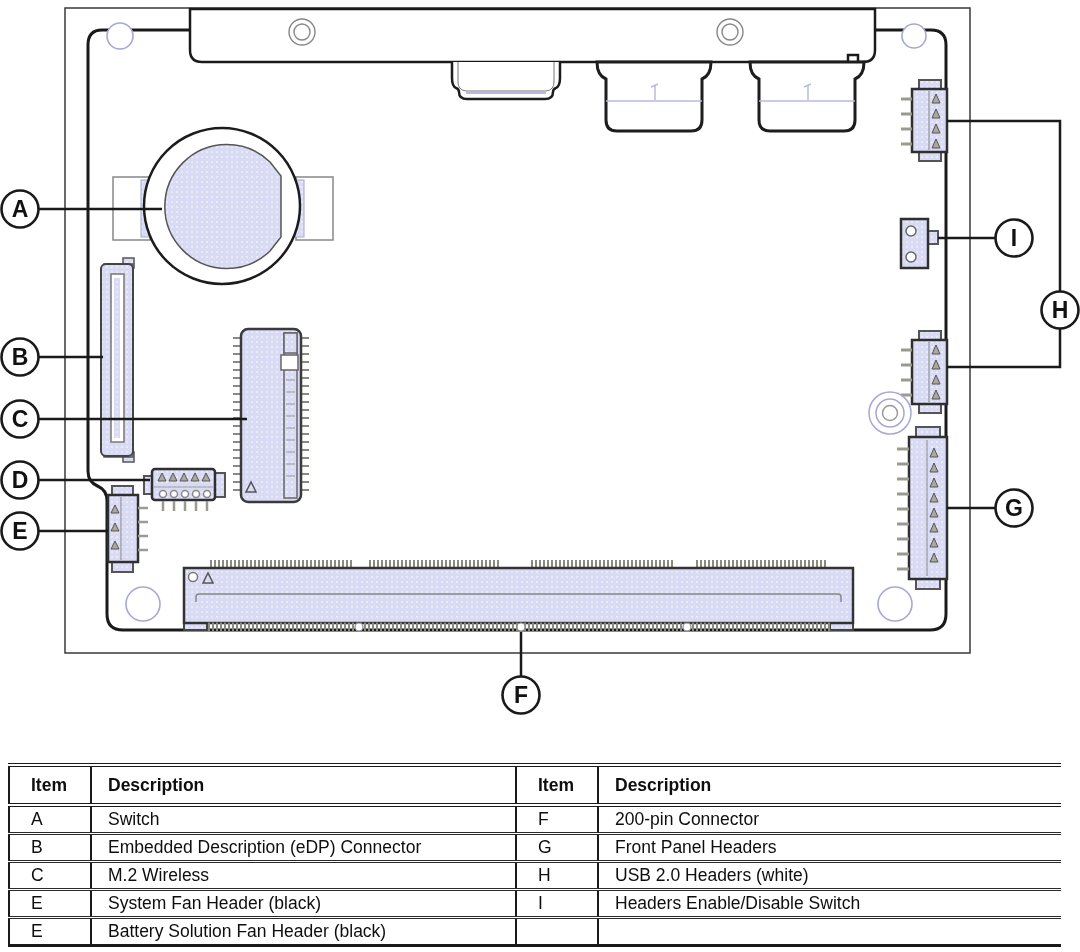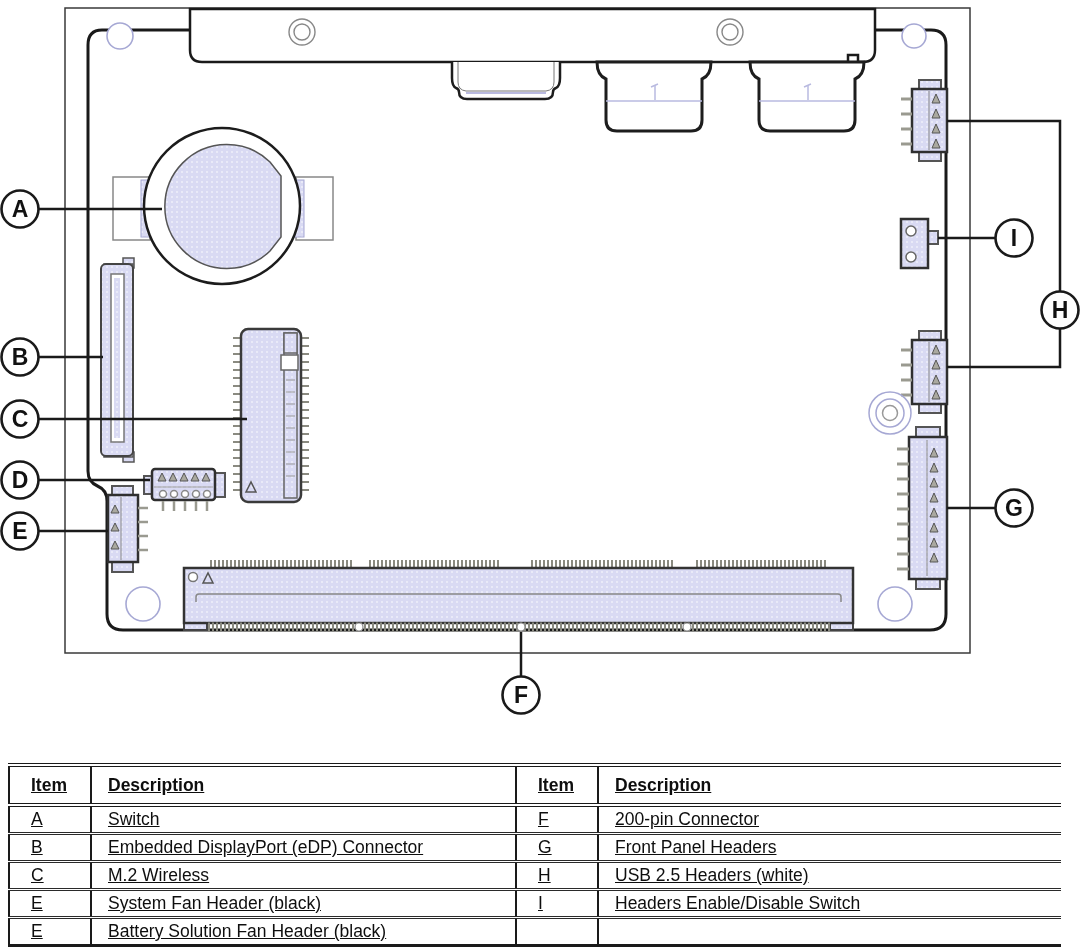--- a/index.html
+++ b/index.html
@@ -1,21 +1,21 @@
 <!DOCTYPE html>
 <html><head>
 <meta charset="utf-8">
 <style>
   html,body{margin:0;padding:0;background:#fff;}
   body{width:1080px;height:952px;overflow:hidden;font-family:"Liberation Sans",sans-serif;}
   .diagram-wrap{width:1080px;height:748px;position:relative;}
   svg{display:block;}
   .callout-letter{font-family:"Liberation Sans",sans-serif;font-weight:bold;font-size:23px;fill:#111;}
   table.legend{border-collapse:collapse;table-layout:fixed;width:1052px;margin:15px 0 0 8px;
-    font-size:17.5px;color:#0e0e0e;border-top:4px double #1a1a1a;border-bottom:3px solid #1a1a1a;text-decoration:underline;}
+    font-size:17.5px;color:#0e0e0e;border-top:4px double #1a1a1a;border-bottom:3px solid #1a1a1a;}
   table.legend th, table.legend td{
     border-left:2px solid #1a1a1a;text-align:left;font-weight:normal;
     padding:2px 6px 2px 16px;overflow:hidden;white-space:nowrap;}
   table.legend thead tr{height:40px;}
   table.legend tbody tr{height:28px;}
   table.legend thead th{font-weight:bold;border-bottom:4px double #1a1a1a;}
   table.legend tbody tr{border-bottom:3px double #2a2a2a;}
   table.legend tbody tr:last-child{border-bottom:none;}
   table.legend .c-item{padding-left:21px;}
   col.w-item{width:82px;} col.w-desc1{width:425px;} col.w-desc2{width:463px;}
@@ -370,29 +370,29 @@
   </thead>
   <tbody>
     <tr>
       <td class="c-item">A</td>
       <td>Switch</td>
       <td class="c-item">F</td>
       <td>200-pin Connector</td>
     </tr>
     <tr>
       <td class="c-item">B</td>
-      <td>Embedded DisplayPort (eDP) Connector</td>
+      <td>Embedded Description (eDP) Connector</td>
       <td class="c-item">G</td>
       <td>Front Panel Headers</td>
     </tr>
     <tr>
       <td class="c-item">C</td>
       <td>M.2 Wireless</td>
       <td class="c-item">H</td>
-      <td>USB 2.5 Headers (white)</td>
+      <td>USB 2.0 Headers (white)</td>
     </tr>
     <tr>
       <td class="c-item">E</td>
       <td>System Fan Header (black)</td>
       <td class="c-item">I</td>
       <td>Headers Enable/Disable Switch</td>
     </tr>
     <tr>
       <td class="c-item">E</td>
       <td>Battery Solution Fan Header (black)</td>

